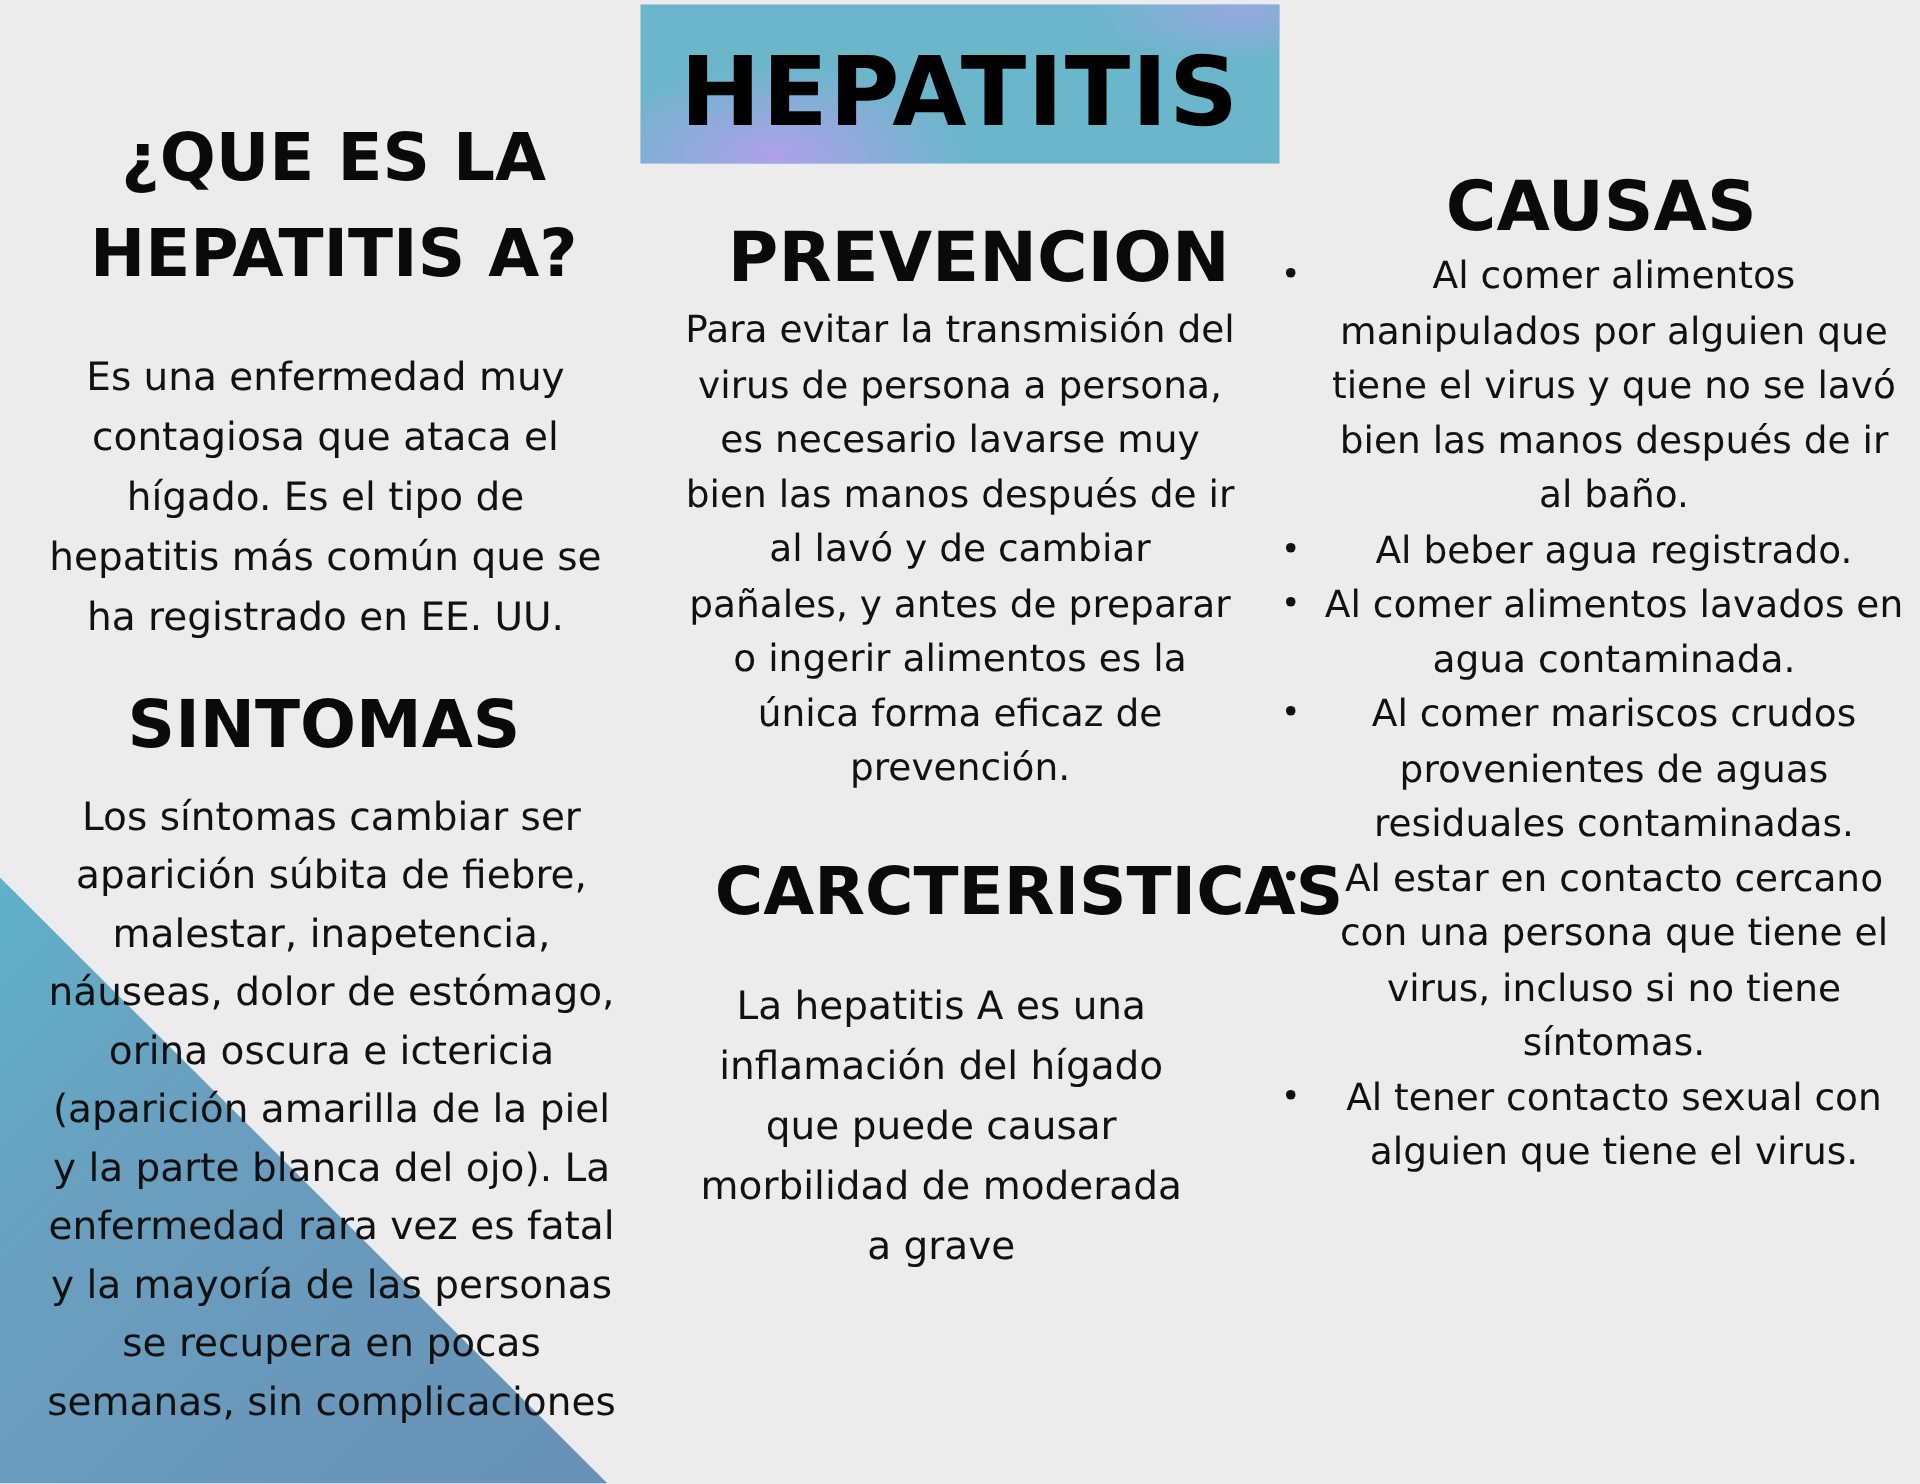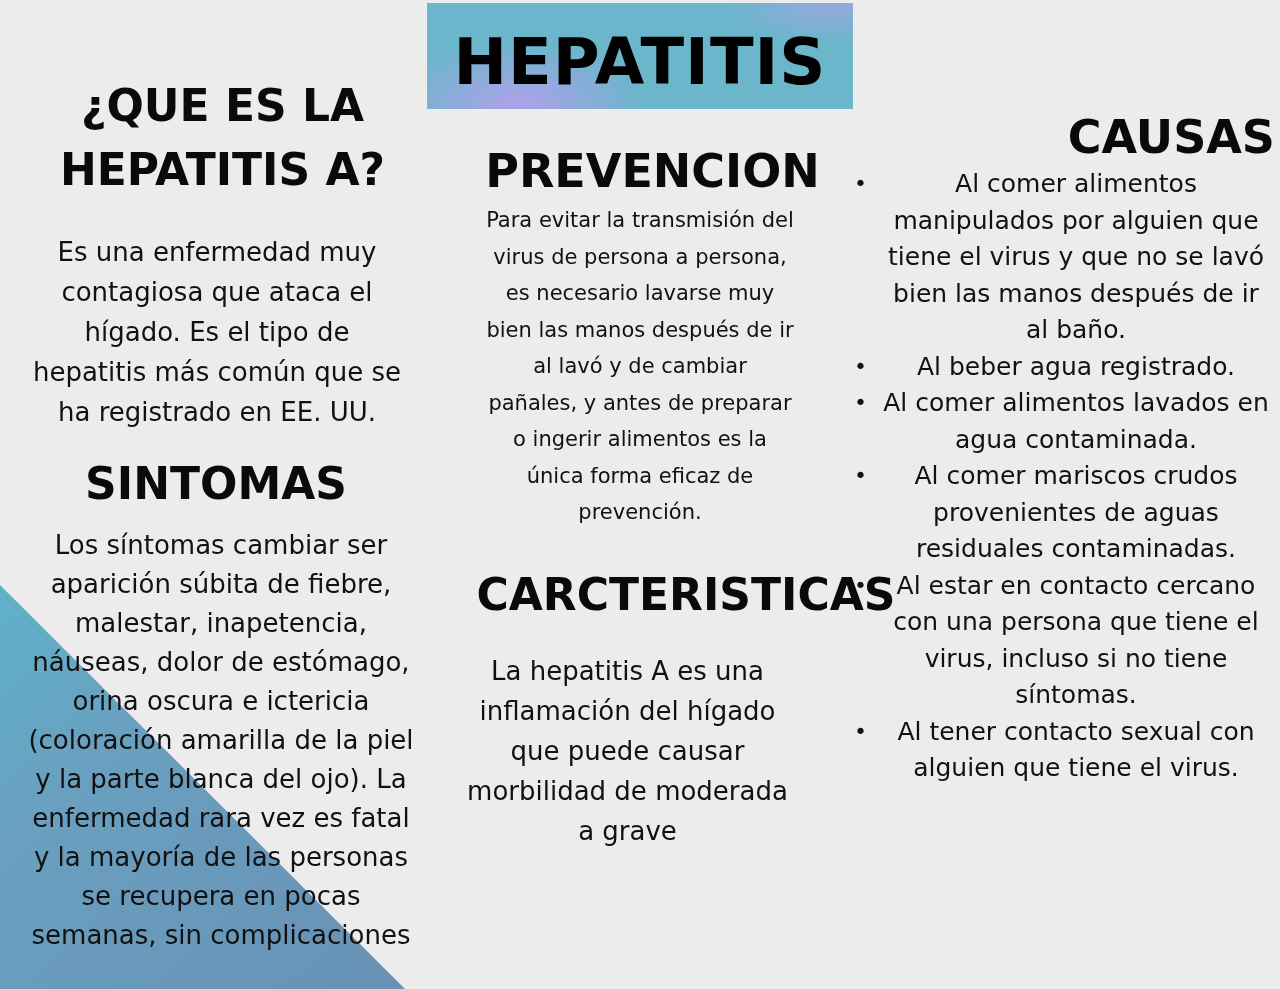--- a/index.html
+++ b/index.html
@@ -5,21 +5,21 @@
   html,body{margin:0;padding:0;}
   body{width:1280px;height:989px;background:#ececec;position:relative;overflow:hidden;font-family:"DejaVu Sans","Liberation Sans",sans-serif;color:#111;}
   .tri{position:absolute;left:0;top:0;width:1280px;height:989px;pointer-events:none;}
   .abs{position:absolute;text-align:center;}
   .h{font-weight:bold;color:#0a0a0a;}
   .title-box{position:absolute;left:427px;top:3px;width:426px;height:106px;background:#6bb6cb;overflow:hidden;}
   .title-box .glow{position:absolute;left:-40px;top:40px;width:260px;height:120px;background:radial-gradient(ellipse at center,rgba(178,160,235,0.95),rgba(178,160,235,0) 70%);}
   .title-box .glow2{position:absolute;left:300px;top:-30px;width:200px;height:70px;background:radial-gradient(ellipse at center,rgba(178,160,235,0.6),rgba(178,160,235,0) 70%);}
   .title{position:absolute;left:0;top:22px;width:100%;text-align:center;font-size:64px;font-weight:bold;letter-spacing:1px;color:#000;}
   .p{font-size:26px;line-height:40px;}
-  .pm{font-size:21px;line-height:36.5px;text-align:center;}
+  .pm{font-size:25px;line-height:36.5px;text-align:center;}
   .causes{position:absolute;left:850px;top:166px;width:420px;margin:0;padding:0;list-style:none;font-size:25px;line-height:36.5px;}
   .causes li{position:relative;text-align:center;padding-left:32px;}
   .causes li .dot{position:absolute;left:4px;top:0;font-size:22px;}
 </style>
 </head>
 <body>
 
 <svg class="tri" viewBox="0 0 1280 989" width="1280" height="989">
   <defs>
     <linearGradient id="tg" x1="0" y1="0" x2="1" y2="1">
@@ -49,21 +49,21 @@
   <div>ha registrado en EE. UU.</div>
 </div>
 
 <div class="abs h" style="left:0;top:456px;width:432px;font-size:44px;line-height:56px;">SINTOMAS</div>
 <div class="abs" style="left:14px;top:526px;width:414px;font-size:26px;line-height:39px;">
   <div>Los síntomas cambiar ser</div>
   <div>aparición súbita de fiebre,</div>
   <div>malestar, inapetencia,</div>
   <div>náuseas, dolor de estómago,</div>
   <div>orina oscura e ictericia</div>
-  <div>(coloración amarilla de la piel</div>
+  <div>(aparición amarilla de la piel</div>
   <div>y la parte blanca del ojo). La</div>
   <div>enfermedad rara vez es fatal</div>
   <div>y la mayoría de las personas</div>
   <div>se recupera en pocas</div>
   <div>semanas, sin complicaciones</div>
 </div>
 
 <div class="abs h" style="left:440px;top:142px;width:425px;font-size:46px;line-height:58px;">PREVENCION</div>
 <div class="abs pm" style="left:445px;top:202px;width:390px;">
   <div>Para evitar la transmisión del</div>
@@ -79,21 +79,21 @@
 
 <div class="abs h" style="left:430px;top:566px;width:420px;font-size:44px;line-height:58px;margin-left:46px;">CARCTERISTICAS</div>
 <div class="abs p" style="left:430px;top:651px;width:395px;">
   <div>La hepatitis A es una</div>
   <div>inflamación del hígado</div>
   <div>que puede causar</div>
   <div>morbilidad de moderada</div>
   <div>a grave</div>
 </div>
 
-<div class="abs h" style="left:860px;top:108px;width:415px;font-size:46px;line-height:58px;text-align:right;">CAUSAS</div>
+<div class="abs h" style="left:860px;top:108px;width:415px;font-size:46px;line-height:58px;">CAUSAS</div>
 <ul class="causes">
   <li>
     <span class="dot">•</span>
     <div>Al comer alimentos</div>
     <div>manipulados por alguien que</div>
     <div>tiene el virus y que no se lavó</div>
     <div>bien las manos después de ir</div>
     <div>al baño.</div>
   </li>
   <li>

